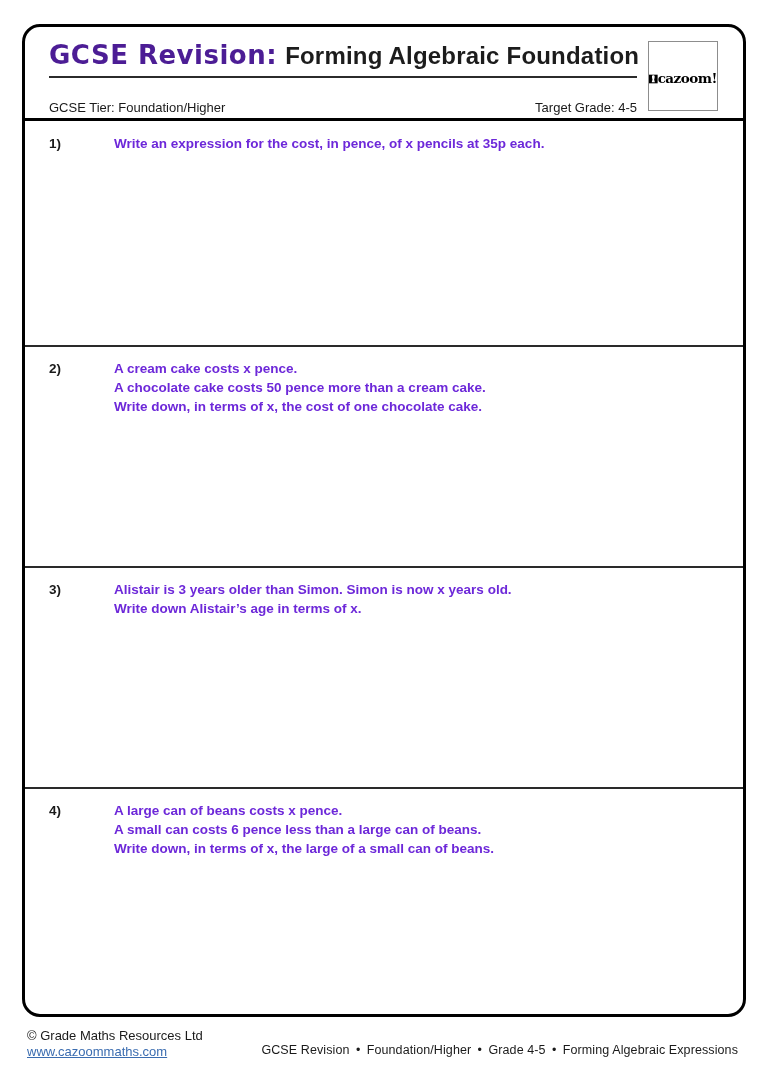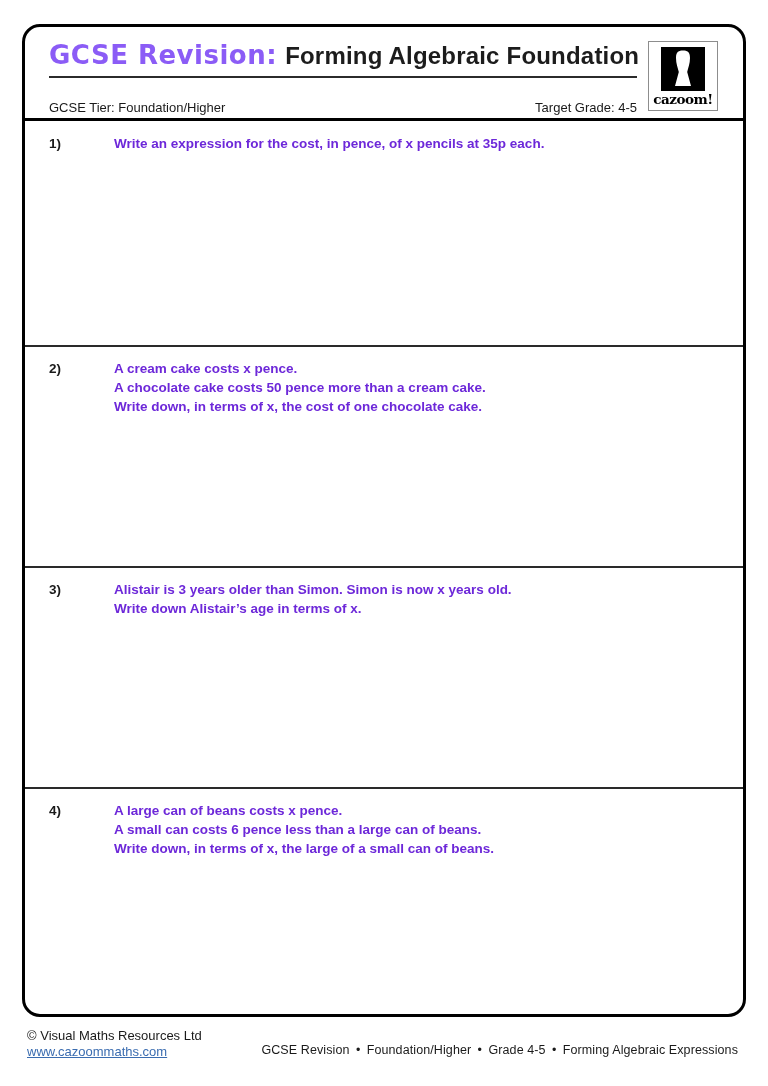--- a/index.html
+++ b/index.html
@@ -29,21 +29,21 @@
   .header {
     position: relative;
     flex: 0 0 94px;
     border-bottom: 3px solid #000;
     padding: 13px 26px 0 24px;
   }
   .title-row { white-space: nowrap; }
   .title-main {
     font-family: "DejaVu Sans", "Liberation Sans", sans-serif;
     font-weight: 700; font-size: 26px; letter-spacing: 0.5px;
-    color: #8b5cf6;
+    color: #4c1d95;
   }
   .title-sub {
     font-family: "Liberation Sans", sans-serif;
     font-weight: 700; font-size: 24px; letter-spacing: 0.2px;
     color: #1c1c1c;
     margin-left: 8px;
   }
   .title-rule {
     width: 588px; height: 2px;
     background: #2b2b2b;
@@ -56,21 +56,21 @@
     margin-top: 22px;
   }
 
   
   .logo {
     position: absolute;
     top: 14px; right: 25px;
     width: 70px; height: 70px;
     border: 1px solid #8d8d8d;
     background: #fff;
-    display: flex; flex-direction: column; align-items: center;
+    display: flex; flex-direction: row; align-items: center;
     padding-top: 5px;
   }
   .logo-square { width: 44px; height: 44px; display: block; }
   .logo-word {
     font-family: "DejaVu Serif", "Liberation Serif", serif;
     font-weight: 700; font-size: 13.5px; letter-spacing: -0.5px;
     color: #000; line-height: 17px;
   }
 
   
@@ -177,19 +177,19 @@
             <div class="q-line">A small can costs 6 pence less than a large can of beans.</div>
             <div class="q-line">Write down, in terms of x, the large of a small can of beans.</div>
           </div>
         </div>
       </div>
 
     </div>
   </div>
 
   <div class="footer-left">
-    <div>© Visual Maths Resources Ltd</div>
+    <div>© Grade Maths Resources Ltd</div>
     <div><a class="footer-link">www.cazoommaths.com</a></div>
   </div>
 
   <div class="footer-meta">GCSE Revision • Foundation/Higher • Grade 4-5 • Forming Algebraic Expressions</div>
 
 </div>
 
 </body></html>

